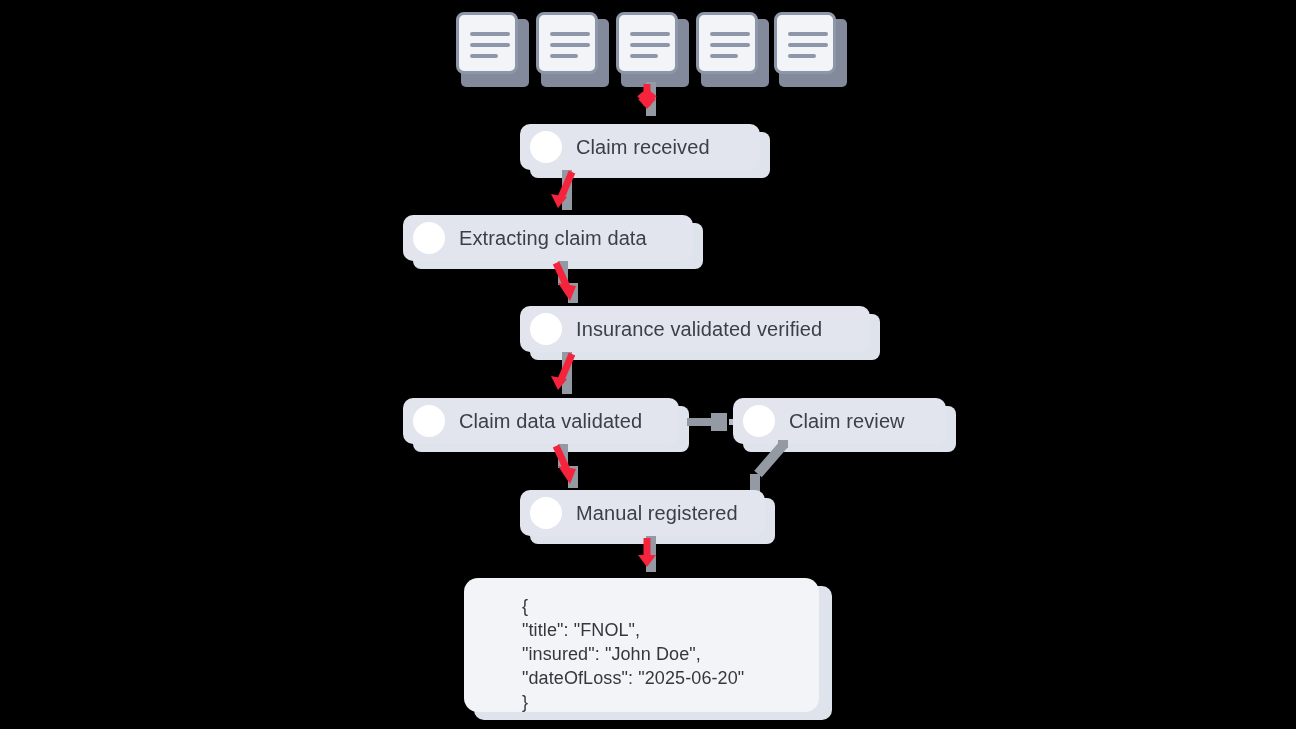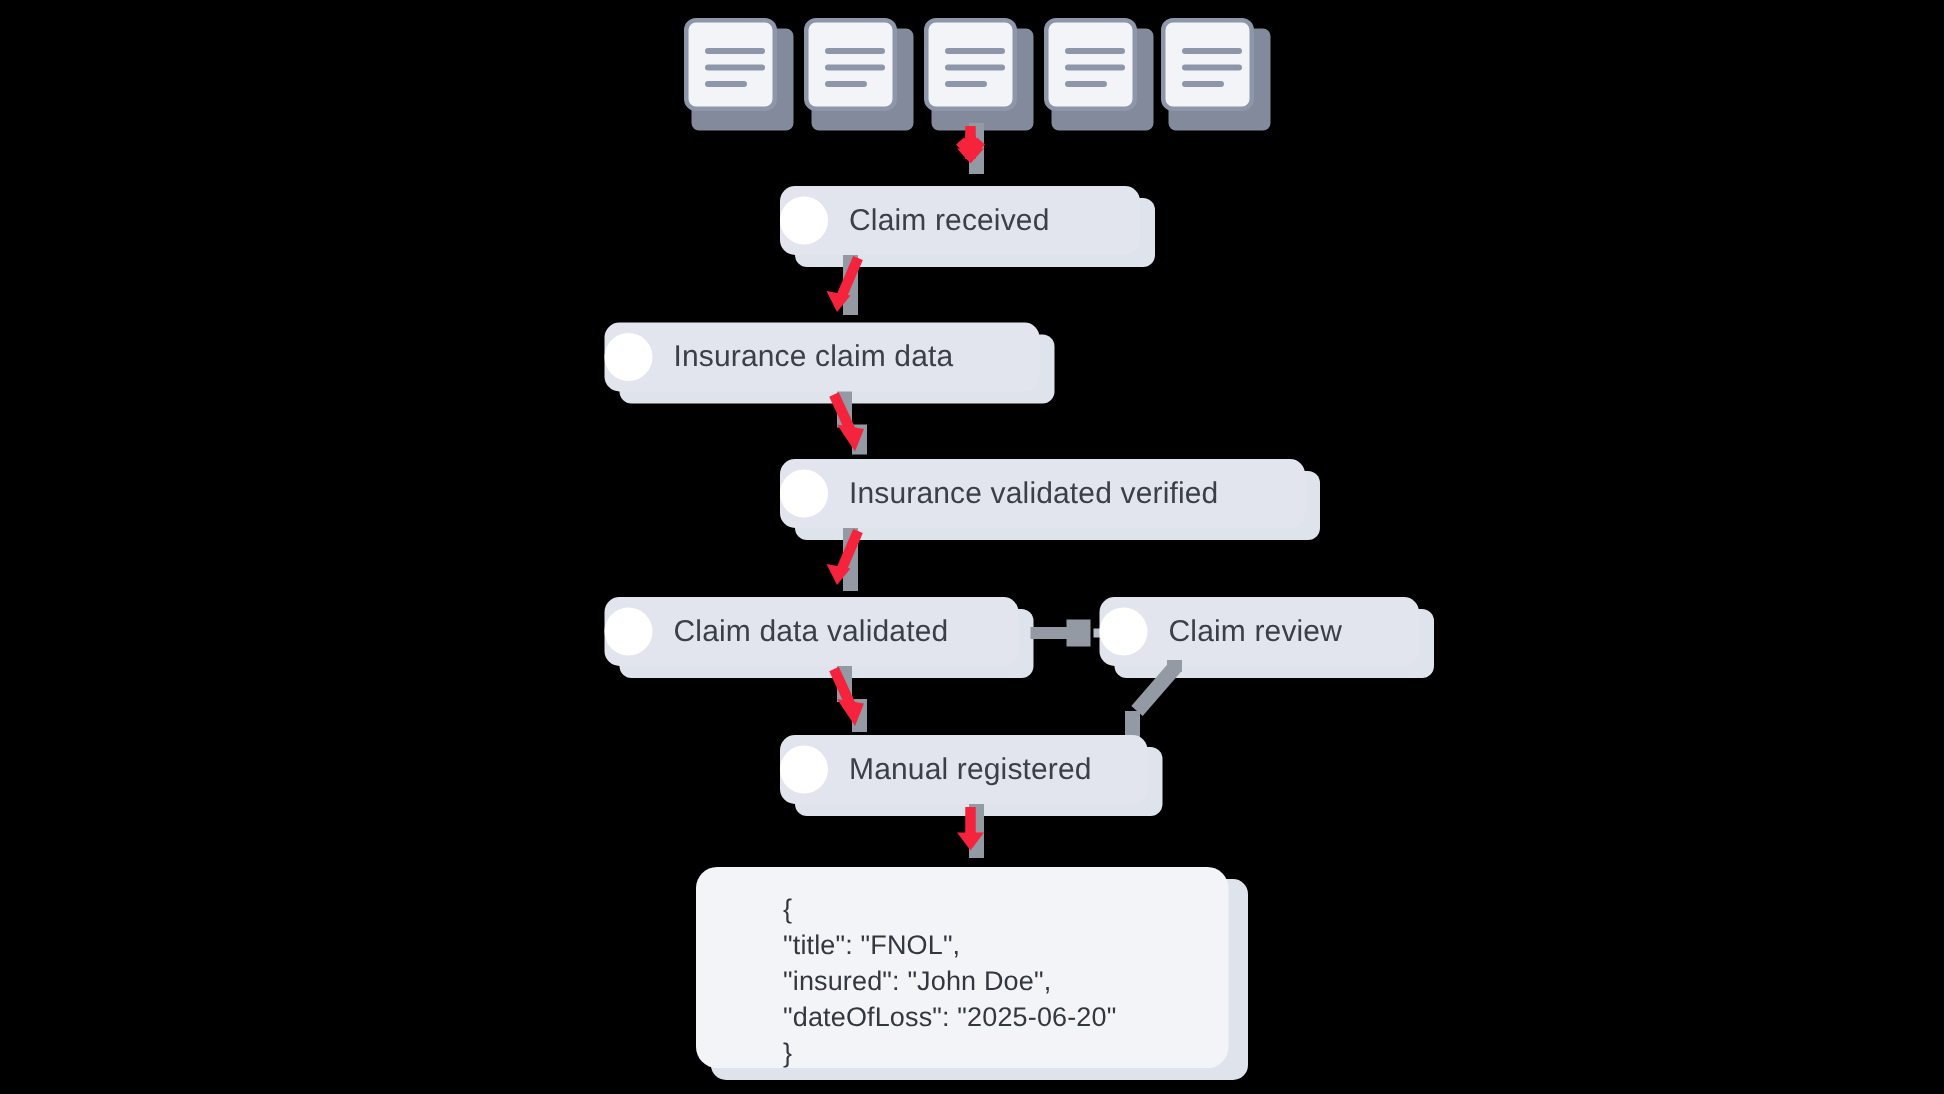--- a/index.html
+++ b/index.html
@@ -84,20 +84,21 @@
     position: absolute;
     left: 0;
     top: 0;
     width: 100%;
     height: 46px;
     background: #e2e5ee;
     border-radius: 10px;
     display: flex;
     align-items: center;
     box-sizing: border-box;
+    padding-left: 10px;
   }
   .node-dot {
     width: 32px;
     height: 32px;
     border-radius: 50%;
     background: #ffffff;
     flex: 0 0 auto;
   }
   .node-label {
     margin-left: 14px;
@@ -219,21 +220,21 @@
       <rect x="22" y="0" width="10" height="40" fill="#949aa3"></rect>
       <path d="M32 2 L20 30" stroke="#f5243c" stroke-width="7" fill="none"></path>
       <path d="M11 24 L18 38 L27 27 Z" fill="#f5243c"></path>
     </svg>
   </div>
 
   <div class="node" style="left:403px; top:215px; width:290px">
     <div class="node-shadow"></div>
     <div class="node-body">
       <div class="node-dot"></div>
-      <div class="node-label">Insurance claim data</div>
+      <div class="node-label">Extracting claim data</div>
     </div>
   </div>
 
   <div class="conn" style="left:540px; top:261px">
     <svg width="60" height="50">
       <rect x="18" y="0" width="10" height="24" fill="#949aa3"></rect>
       <rect x="28" y="22" width="10" height="20" fill="#949aa3"></rect>
       <path d="M16 2 L28 28" stroke="#f5243c" stroke-width="7" fill="none"></path>
       <path d="M18 22 L30 40 L36 25 Z" fill="#f5243c"></path>
     </svg>

